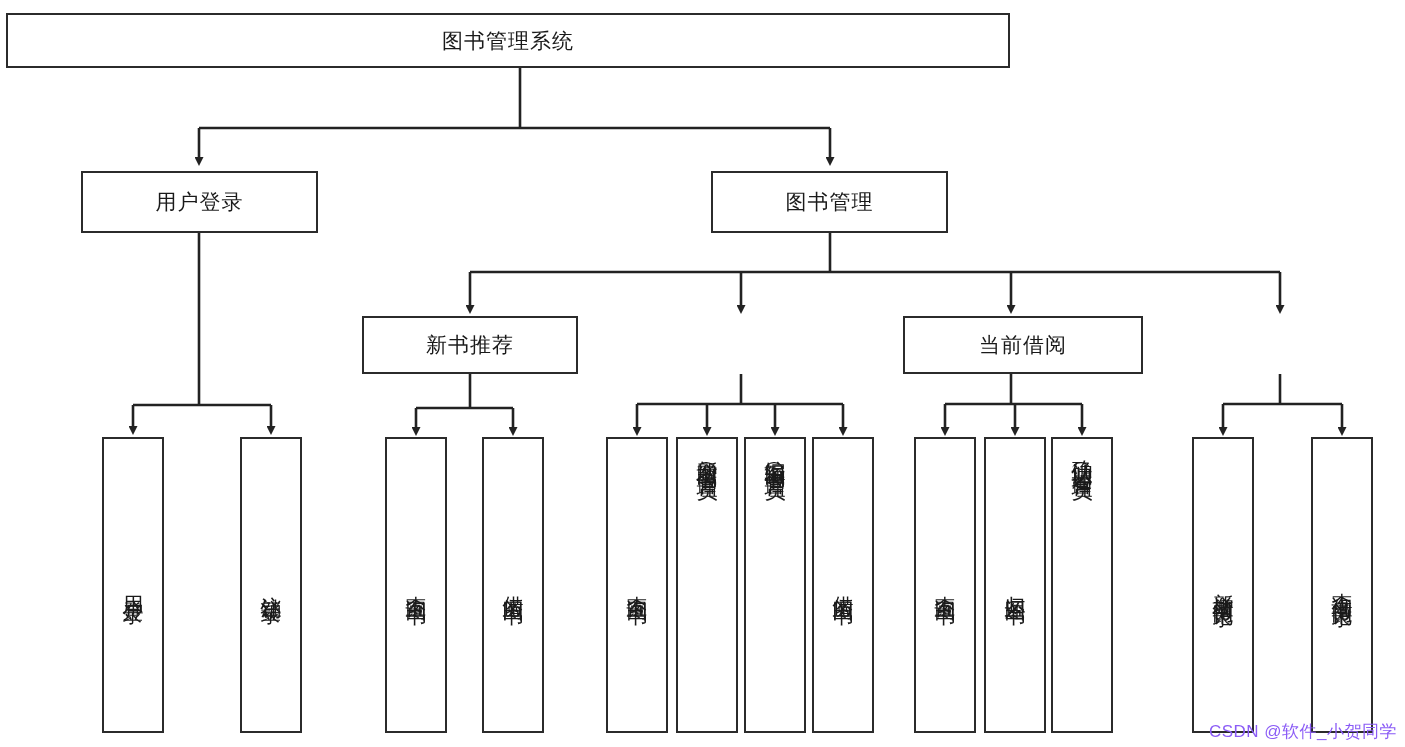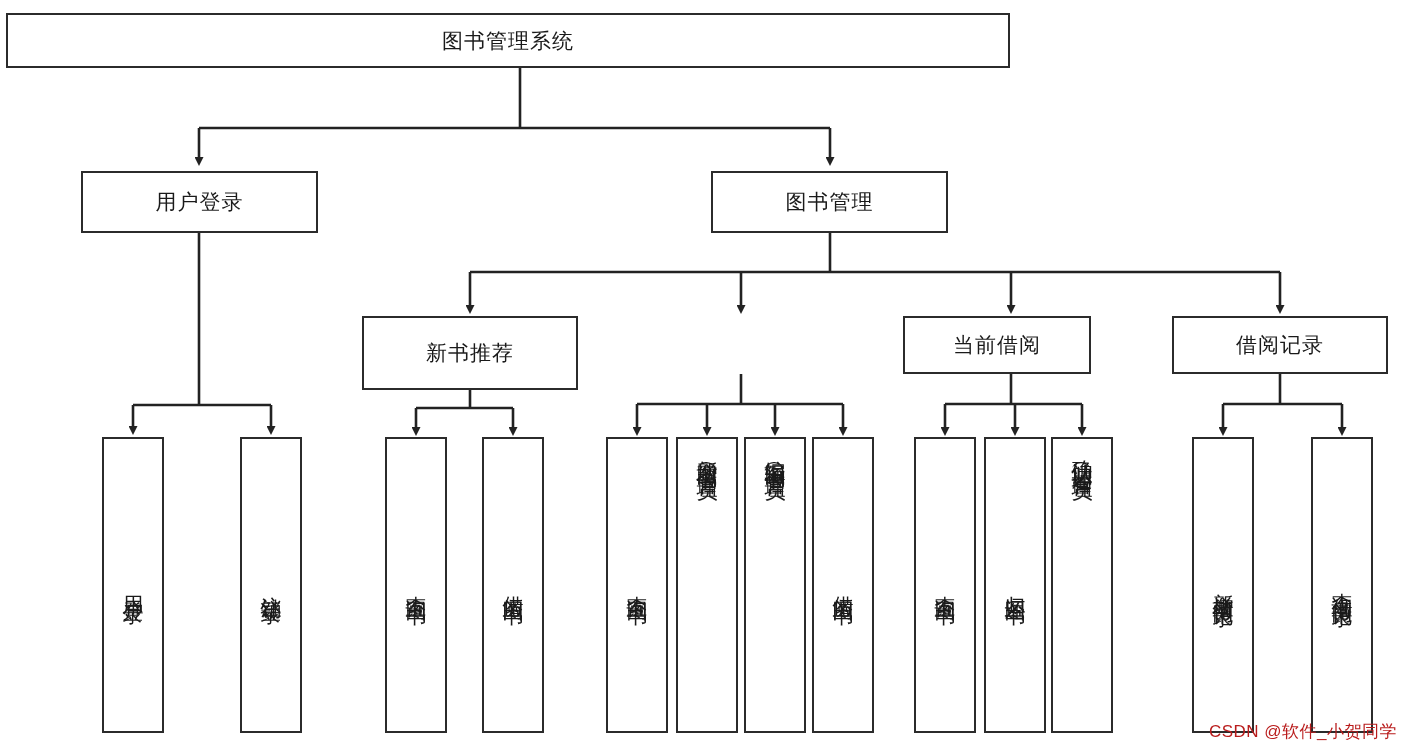--- a/index.html
+++ b/index.html
@@ -56,21 +56,21 @@
     margin-top: 4px;
   }
   .node .label {
     white-space: nowrap;
   }
   #watermark {
     position: absolute;
     right: 8px;
     bottom: 4px;
     font-size: 17px;
-    color: #b91c1c;
+    color: #8b5cf6;
     letter-spacing: 0.5px;
     white-space: nowrap;
   }
 </style>
 </head>
 <body>
 
 <div id="canvas">
 
   <svg id="wires" viewBox="0 0 1405 747" xmlns="http://www.w3.org/2000/svg">
@@ -127,28 +127,25 @@
     <span class="label">图书管理系统</span>
   </div>
 
   <div class="node horiz" style="left:81px; top:171px; width:237px; height:62px;">
     <span class="label">用户登录</span>
   </div>
   <div class="node horiz" style="left:711px; top:171px; width:237px; height:62px;">
     <span class="label">图书管理</span>
   </div>
 
-  <div class="node horiz" style="left:362px; top:316px; width:216px; height:74px;">
+  <div class="node horiz" style="left:362px; top:316px; width:216px; height:58px;">
     <span class="label">新书推荐</span>
   </div>
-  <div class="node horiz" style="left:903px; top:316px; width:188px; height:58px;">
+  <div class="node horiz" style="left:903px; top:316px; width:240px; height:58px;">
     <span class="label">当前借阅</span>
-  </div>
-  <div class="node horiz" style="left:1172px; top:316px; width:216px; height:58px;">
-    <span class="label">借阅记录</span>
   </div>
 
   <div class="node vert" style="left:102px; top:437px; width:62px; height:296px;">
     <span class="label">用户登录</span>
   </div>
   <div class="node vert" style="left:240px; top:437px; width:62px; height:296px;">
     <span class="label">注销登录</span>
   </div>
 
   <div class="node vert" style="left:385px; top:437px; width:62px; height:296px;">

